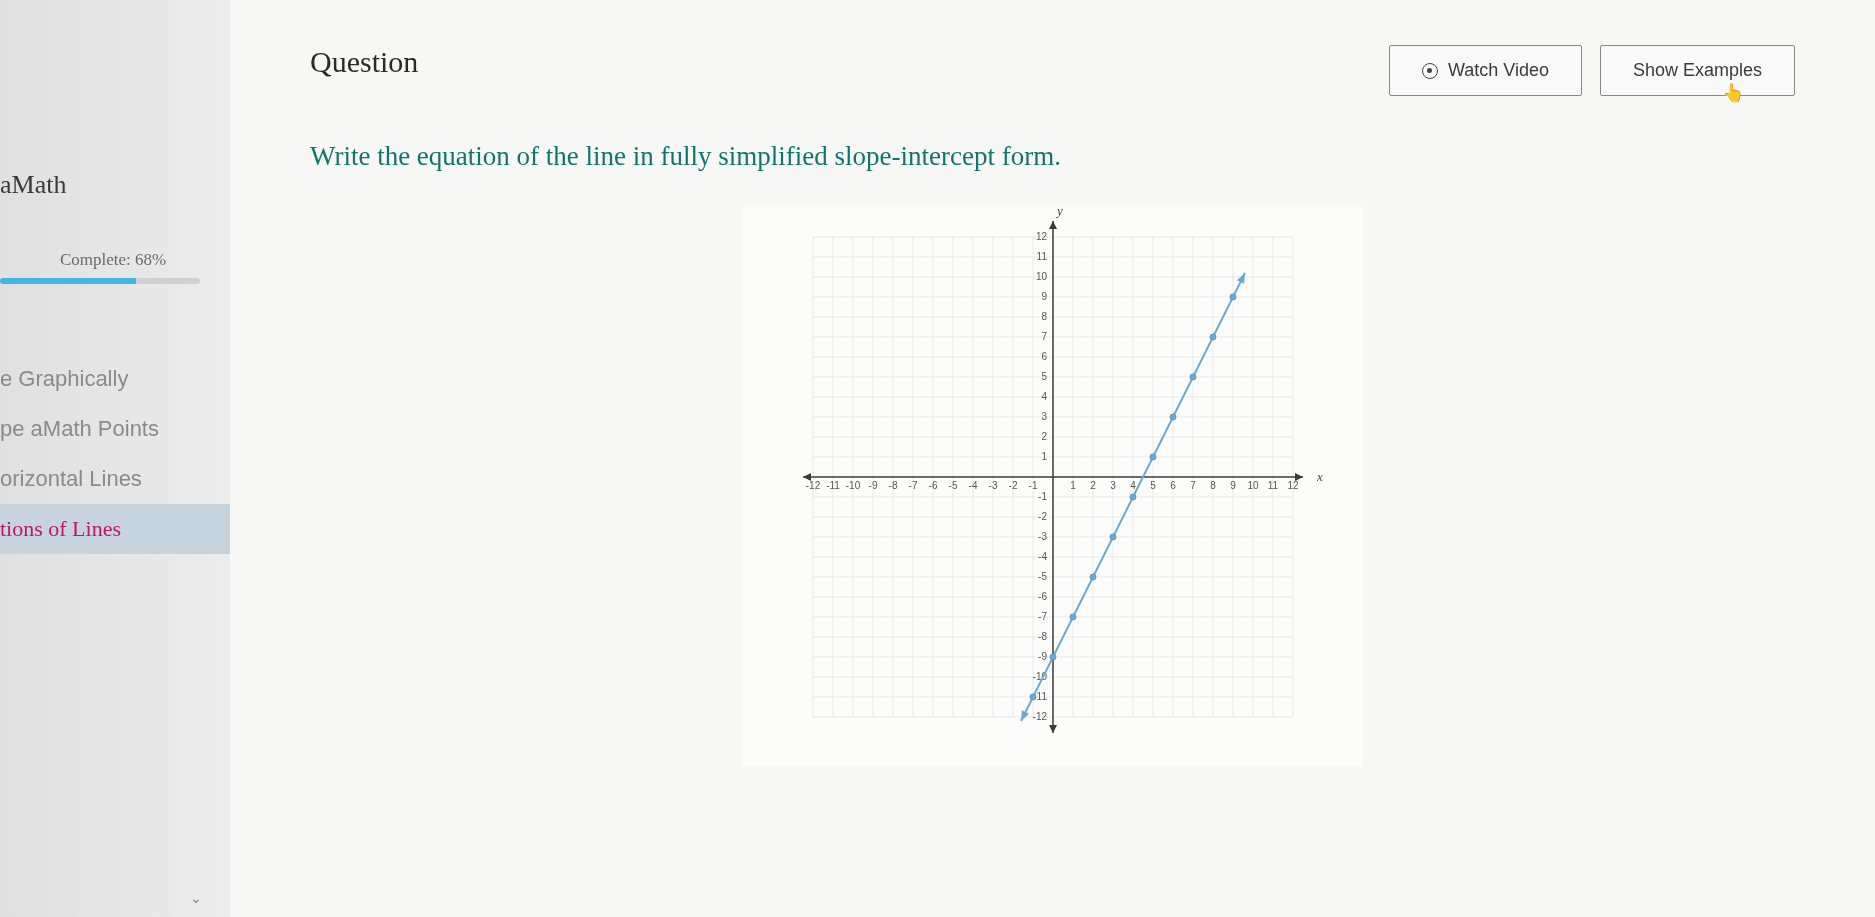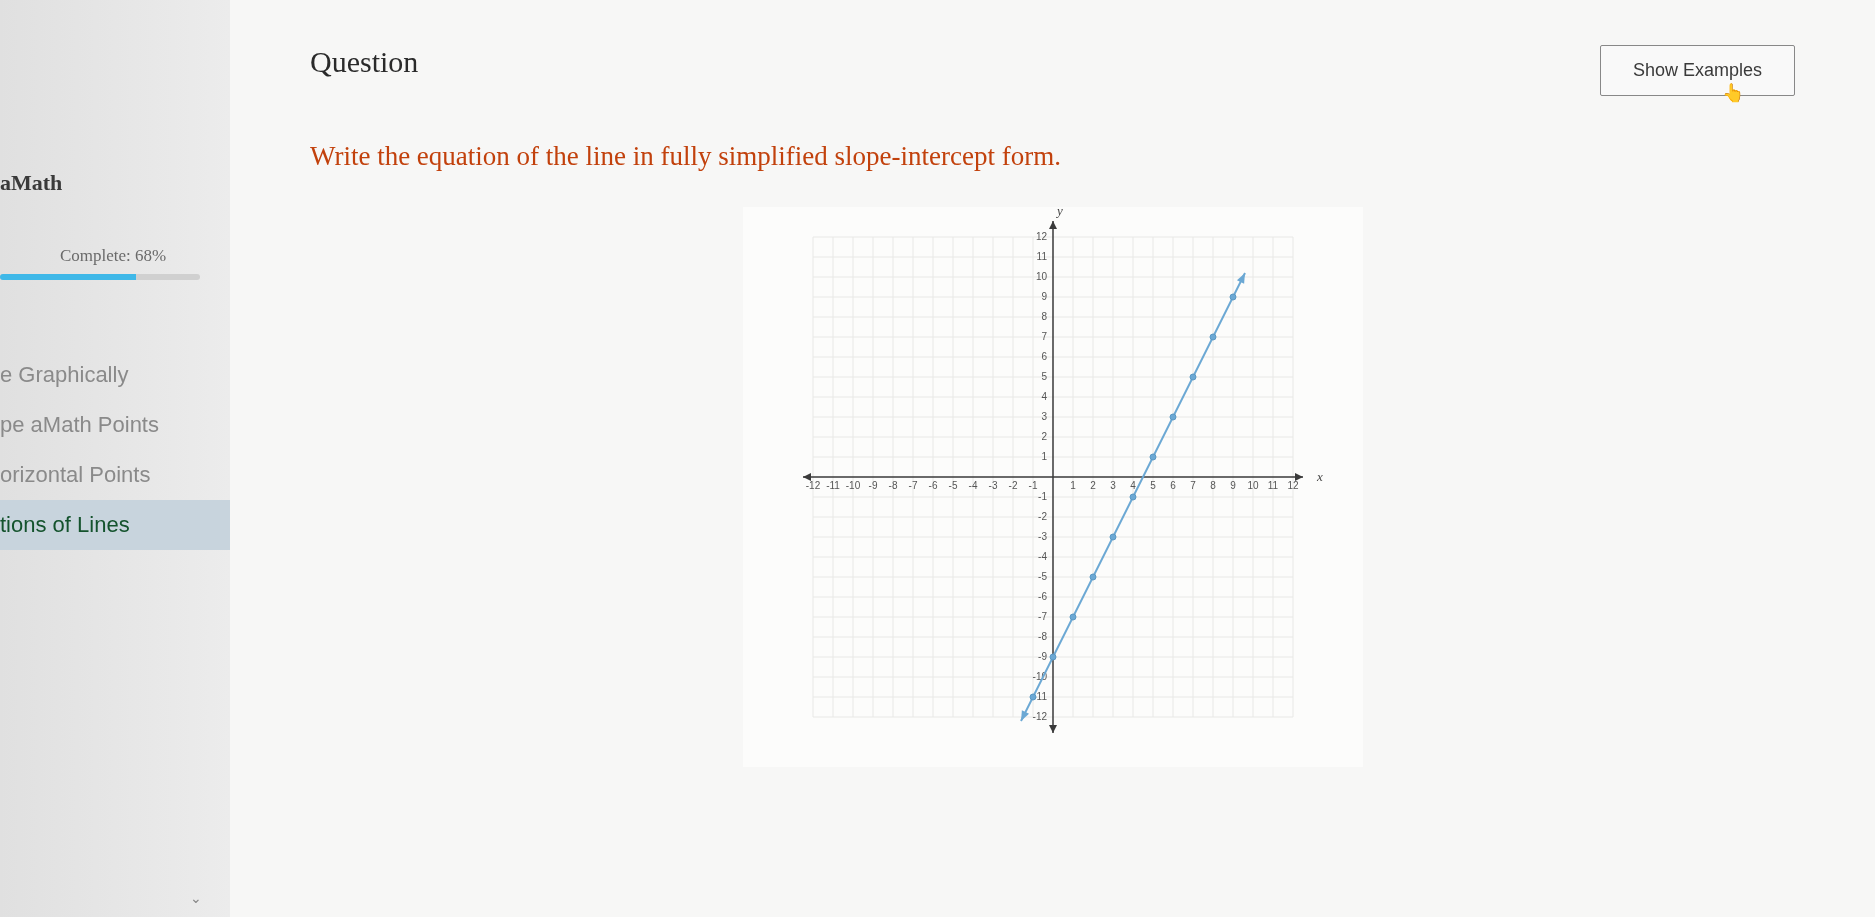--- a/index.html
+++ b/index.html
@@ -19,23 +19,23 @@
       display: flex;
       height: 100%;
       background: linear-gradient(to bottom, #e8e8e8 0%, #f4f4f4 50%, #e8e8e8 100%);
     }
     .sidebar {
       width: 230px;
       padding-top: 170px;
       background: linear-gradient(to right, #e0e0e0, #ececec);
     }
     .sidebar-header {
-      font-size: 22px;
+      font-size: 26px;
       color: #3a3a3a;
-      font-weight: 700;
+      font-weight: 400;
       padding-left: 0;
       margin-bottom: 50px;
     }
     .progress-label {
       font-size: 17px;
       color: #6a6a6a;
       padding-left: 60px;
       margin-bottom: 8px;
     }
     .progress-bar {
@@ -55,21 +55,22 @@
     }
     .nav-item {
       padding: 12px 0;
       font-size: 22px;
       color: #8a8a8a;
       font-family: Arial, sans-serif;
       cursor: pointer;
     }
     .nav-item.active {
       background: #c8d4dd;
-      color: #14532d;
+      color: #be185d;
+      font-family: Liberation Serif, serif;
     }
     .main {
       flex: 1;
       padding: 45px 80px 20px 80px;
       background: #f7f7f6;
       position: relative;
     }
     .question-header {
       display: flex;
       justify-content: space-between;
@@ -117,21 +118,21 @@
     }
     .cursor-icon {
       position: absolute;
       right: 130px;
       top: 82px;
       font-size: 18px;
       pointer-events: none;
     }
     .question-text {
       font-size: 27px;
-      color: #c2410c;
+      color: #0f766e;
       font-family: Georgia, serif;
       margin-bottom: 35px;
     }
     .chart-container {
       display: flex;
       justify-content: center;
       margin-top: 10px;
     }
     svg.chart {
       background: #fcfcfb;
@@ -190,29 +191,33 @@
 <div class="page">
   <aside class="sidebar">
     <div class="sidebar-header">aMath</div>
     <div class="progress-label">Complete: 68%</div>
     <div class="progress-bar">
       <div class="progress-fill"></div>
     </div>
     <nav class="nav-items">
       <div class="nav-item">e Graphically</div>
       <div class="nav-item">pe aMath Points</div>
-      <div class="nav-item">orizontal Points</div>
+      <div class="nav-item">orizontal Lines</div>
       <div class="nav-item active">tions of Lines</div>
     </nav>
   </aside>
 
   <main class="main">
     <div class="question-header">
       <h1 class="question-title">Question</h1>
       <div class="header-buttons">
+        <button class="btn">
+          <span class="btn-icon"></span>
+          <span>Watch Video</span>
+        </button>
         <button class="btn">
           <span>Show Examples</span>
         </button>
       </div>
     </div>
     <span class="cursor-icon">👆</span>
 
     <p class="question-text">Write the equation of the line in fully simplified slope-intercept form.</p>
 
     <div class="chart-container">

